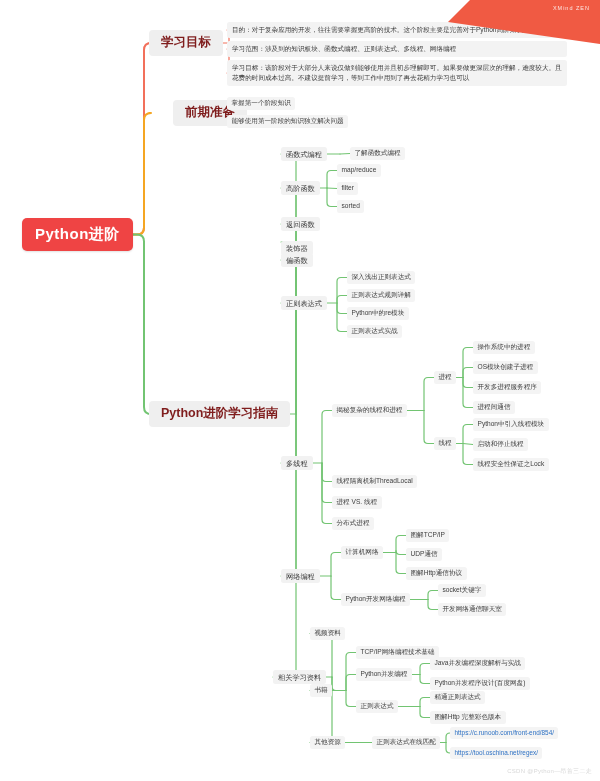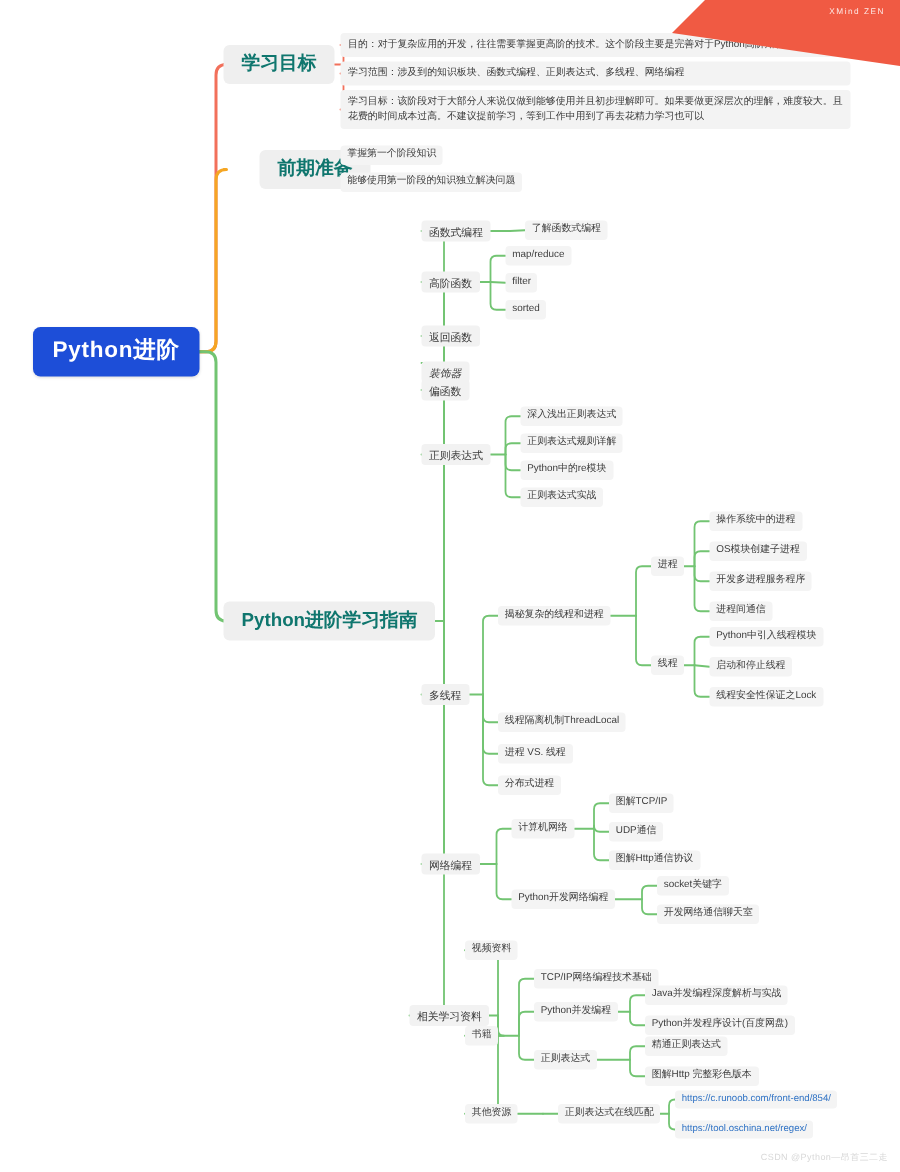--- a/index.html
+++ b/index.html
@@ -15,32 +15,32 @@
   svg.lines{position:absolute;left:0;top:0;width:600px;height:781px;pointer-events:none;}
 
   
   .node{
     position:absolute;
     box-sizing:border-box;
     white-space:nowrap;
     line-height:1.25;
   }
   .node.root{
-    background:#1d4ed8;
+    background:#ef4444;
     color:#ffffff;
     font-size:15px;
     font-weight:bold;
     border-radius:5px;
     padding:7px 13px;
     letter-spacing:.5px;
     box-shadow:0 1px 2px rgba(0,0,0,.12);
   }
   .node.main{
     background:#EFEFEF;
-    color:#0f766e;
+    color:#7f1d1d;
     font-size:12.5px;
     font-weight:bold;
     border-radius:4px;
     padding:5px 12px;
   }
   .node.sub{
     background:#F2F2F2;
     color:#3a3a3a;
     font-size:7.2px;
     border-radius:2.5px;
@@ -182,21 +182,21 @@
       <div class="node leaf" style="left: 227px; top: 97px;"><span>掌握第一个阶段知识</span></div>
       <div class="node leaf" style="left: 227px; top: 115px;"><span>能够使用第一阶段的知识独立解决问题</span></div>
       <div class="node main" style="left: 149px; top: 401px;"><span>Python进阶学习指南</span></div>
       <div class="node sub" style="left: 281px; top: 147px;"><span>函数式编程</span></div>
       <div class="node leaf" style="left: 350px; top: 147px;"><span>了解函数式编程</span></div>
       <div class="node sub" style="left: 281px; top: 181px;"><span>高阶函数</span></div>
       <div class="node leaf" style="left: 337px; top: 164px;"><span>map/reduce</span></div>
       <div class="node leaf" style="left: 337px; top: 182px;"><span>filter</span></div>
       <div class="node leaf" style="left: 337px; top: 200px;"><span>sorted</span></div>
       <div class="node sub" style="left: 281px; top: 217px;"><span>返回函数</span></div>
-      <div class="node sub" style="left: 281px; top: 241px; font-style: italic;"><span>装饰器</span></div>
+      <div class="node sub" style="left: 281px; top: 241px;"><span>装饰器</span></div>
       <div class="node sub" style="left: 281px; top: 253px;"><span>偏函数</span></div>
       <div class="node sub" style="left: 281px; top: 296px;"><span>正则表达式</span></div>
       <div class="node leaf" style="left: 347px; top: 271px;"><span>深入浅出正则表达式</span></div>
       <div class="node leaf" style="left: 347px; top: 289px;"><span>正则表达式规则详解</span></div>
       <div class="node leaf" style="left: 347px; top: 307px;"><span>Python中的re模块</span></div>
       <div class="node leaf" style="left: 347px; top: 325px;"><span>正则表达式实战</span></div>
       <div class="node sub" style="left: 281px; top: 456px;"><span>多线程</span></div>
       <div class="node leaf" style="left: 332px; top: 404px;"><span>揭秘复杂的线程和进程</span></div>
       <div class="node leaf" style="left: 434px; top: 371px;"><span>进程</span></div>
       <div class="node leaf" style="left: 473px; top: 341px;"><span>操作系统中的进程</span></div>

